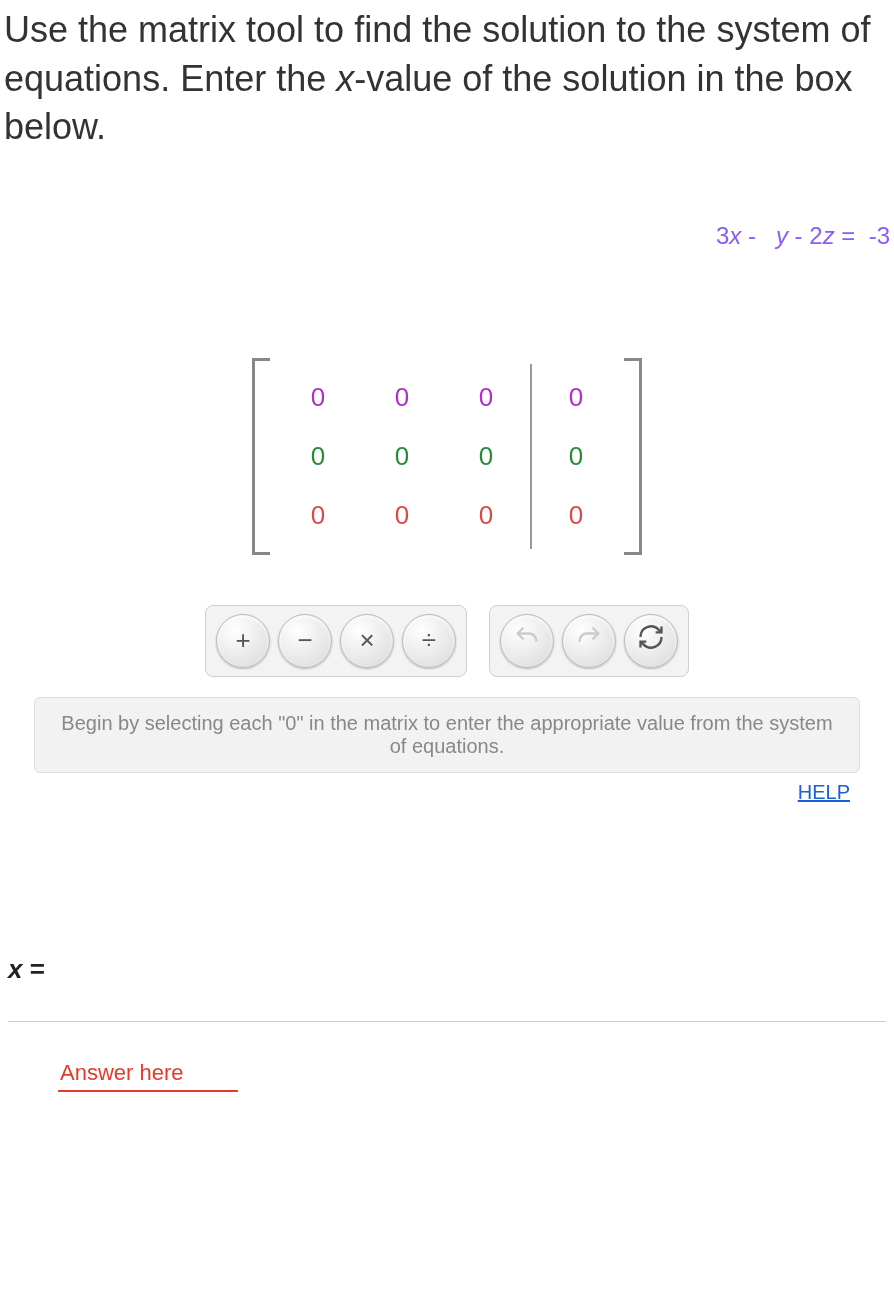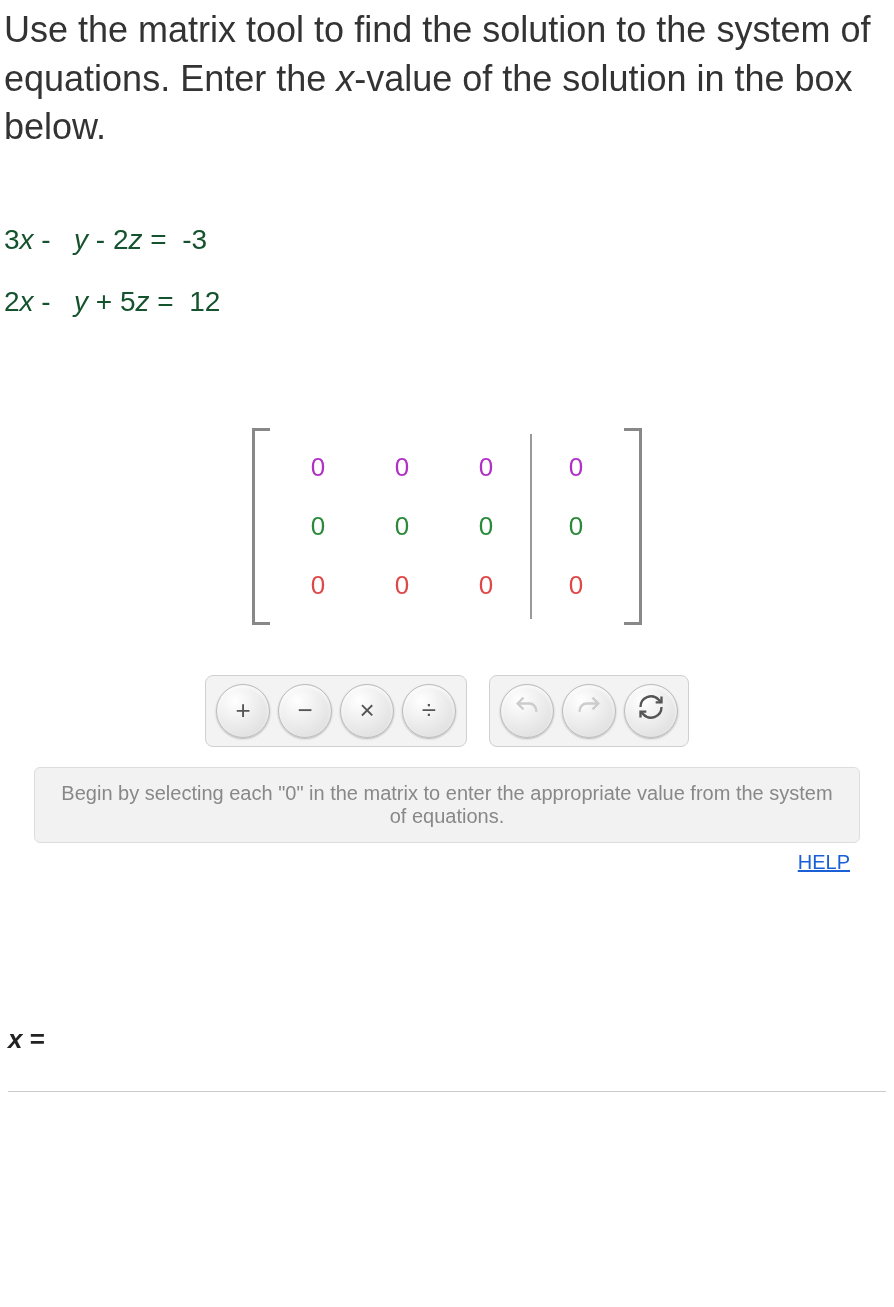--- a/index.html
+++ b/index.html
@@ -11,23 +11,23 @@
     padding: 6px 4px;
   }
   .question {
     font-size: 36px;
     line-height: 1.35;
     color: #333;
     margin-bottom: 60px;
   }
   .question .var { font-style: italic; }
   .equations {
-    text-align: left;
-    font-size: 28px;
-    color: #14532d;
+    text-align: right;
+    font-size: 24px;
+    color: #8b5cf6;
     margin-bottom: 80px;
     line-height: 2.0;
   }
   .equations .eq { margin: 6px 0; }
   .equations .v { font-style: italic; }
   .matrix-wrap {
     display: flex;
     justify-content: center;
     margin-bottom: 32px;
   }
@@ -129,21 +129,20 @@
 </style>
 </head>
 <body>
 
 <div class="question">
   <span>Use the matrix tool to find the solution to the system of equations. Enter the </span><span class="var">x</span><span>-value of the solution in the box below.</span>
 </div>
 
 <div class="equations">
   <div class="eq">3<span class="v">x</span> - &nbsp;&nbsp;<span class="v">y</span> - 2<span class="v">z</span> = &nbsp;-3</div>
-  <div class="eq">2<span class="v">x</span> - &nbsp;&nbsp;<span class="v">y</span> + 5<span class="v">z</span> = &nbsp;12</div>
 </div>
 
 <div class="matrix-wrap">
   <div class="matrix">
     <div class="bracket left"></div>
     <div class="mcols">
       <div class="mcol">
         <div class="cell row0">0</div>
         <div class="cell row1">0</div>
         <div class="cell row2">0</div>
@@ -210,13 +209,16 @@
 
 <div class="help-row">
   <a class="help-link">HELP</a>
 </div>
 
 <div class="answer-area">
   <div class="xeq">
     <span>x</span><span class="eqsign"> =</span>
   </div>
   <div class="hr"></div>
+  <div class="answer-input">
+    <input class="answer-field" type="text" placeholder="Answer here" style="">
+  </div>
 </div>
 
 </body></html>

